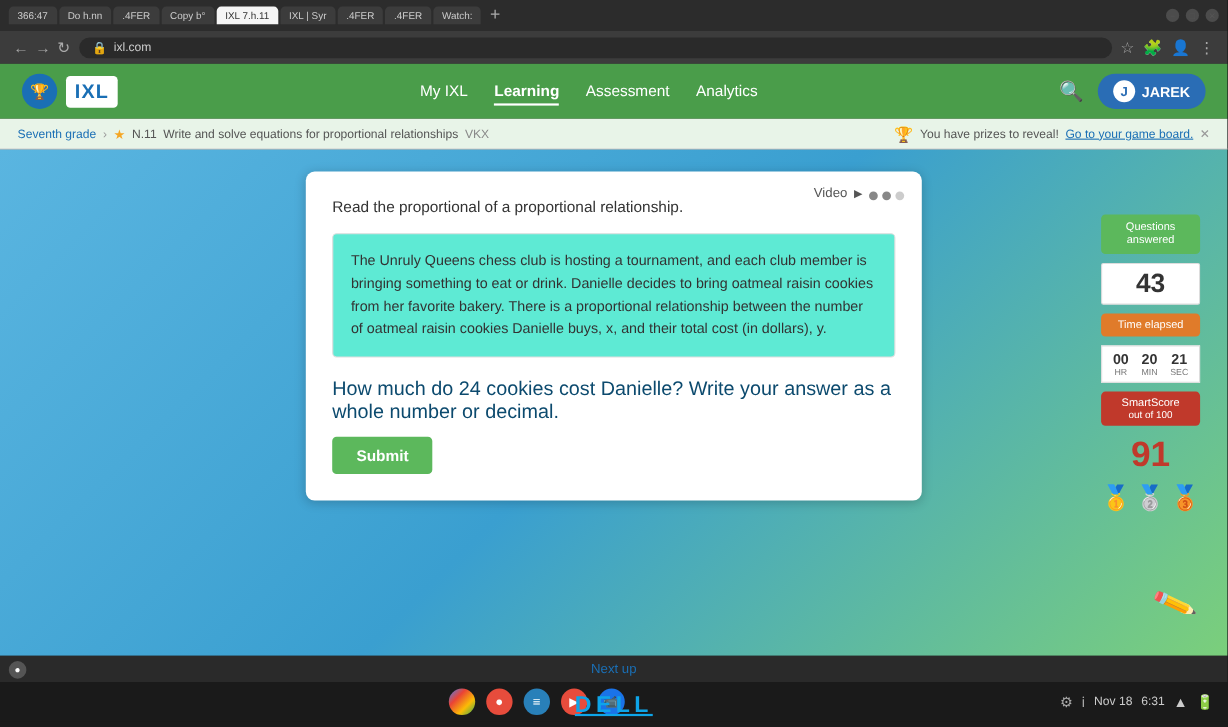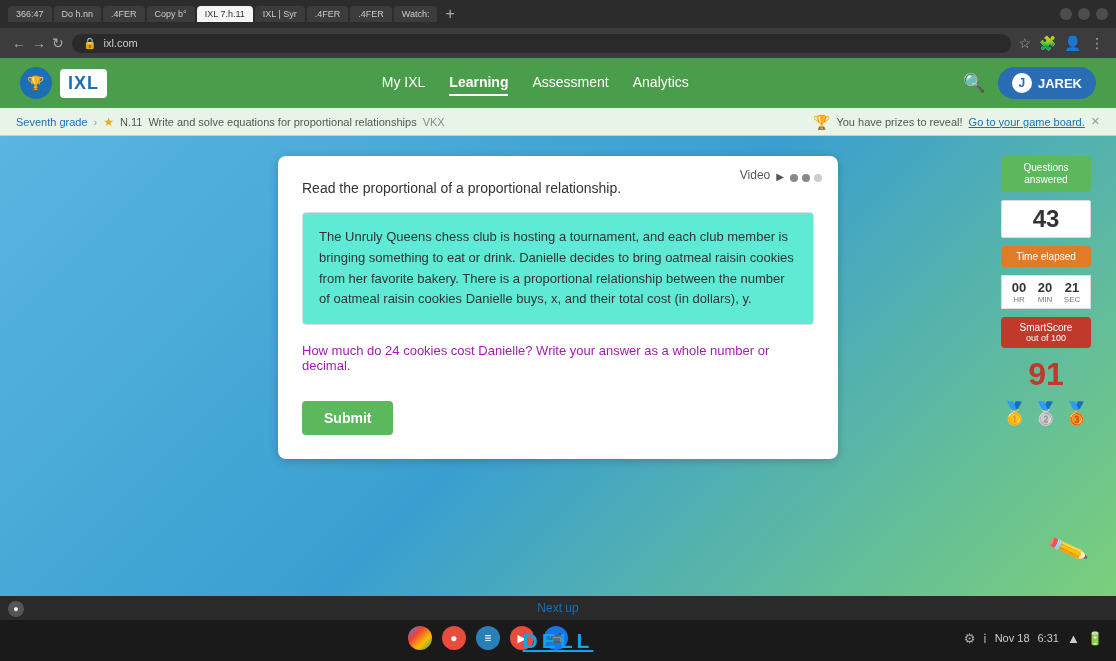--- a/index.html
+++ b/index.html
@@ -267,23 +267,23 @@
       line-height: 1.6;
       margin-bottom: 18px;
     }
     .equation-text {
       font-size: 13px;
       color: #333;
       margin-bottom: 12px;
     }
     .equation-text em { font-style: italic; }
     .question-text {
-      font-size: 13px;
-      color: #a21caf;
-      margin-bottom: 28px;
+      font-size: 18px;
+      color: #0c4a6e;
+      margin-bottom: 12px;
     }
     .answer-row {
       display: flex;
       align-items: center;
       gap: 10px;
       margin-bottom: 20px;
     }
     .answer-input {
       width: 60px;
       height: 26px;
@@ -319,20 +319,21 @@
       align-items: center;
     }
     .questions-answered-box {
       background: #5cb85c;
       color: white;
       border-radius: 4px;
       padding: 6px 10px;
       text-align: center;
       width: 90px;
       font-size: 11px;
+      margin-top: 39px;
     }
     .questions-answered-box .label { font-size: 10px; line-height: 1.2; }
     .qa-number {
       background: white;
       color: #333;
       font-size: 24px;
       font-weight: bold;
       text-align: center;
       width: 90px;
       padding: 4px;

